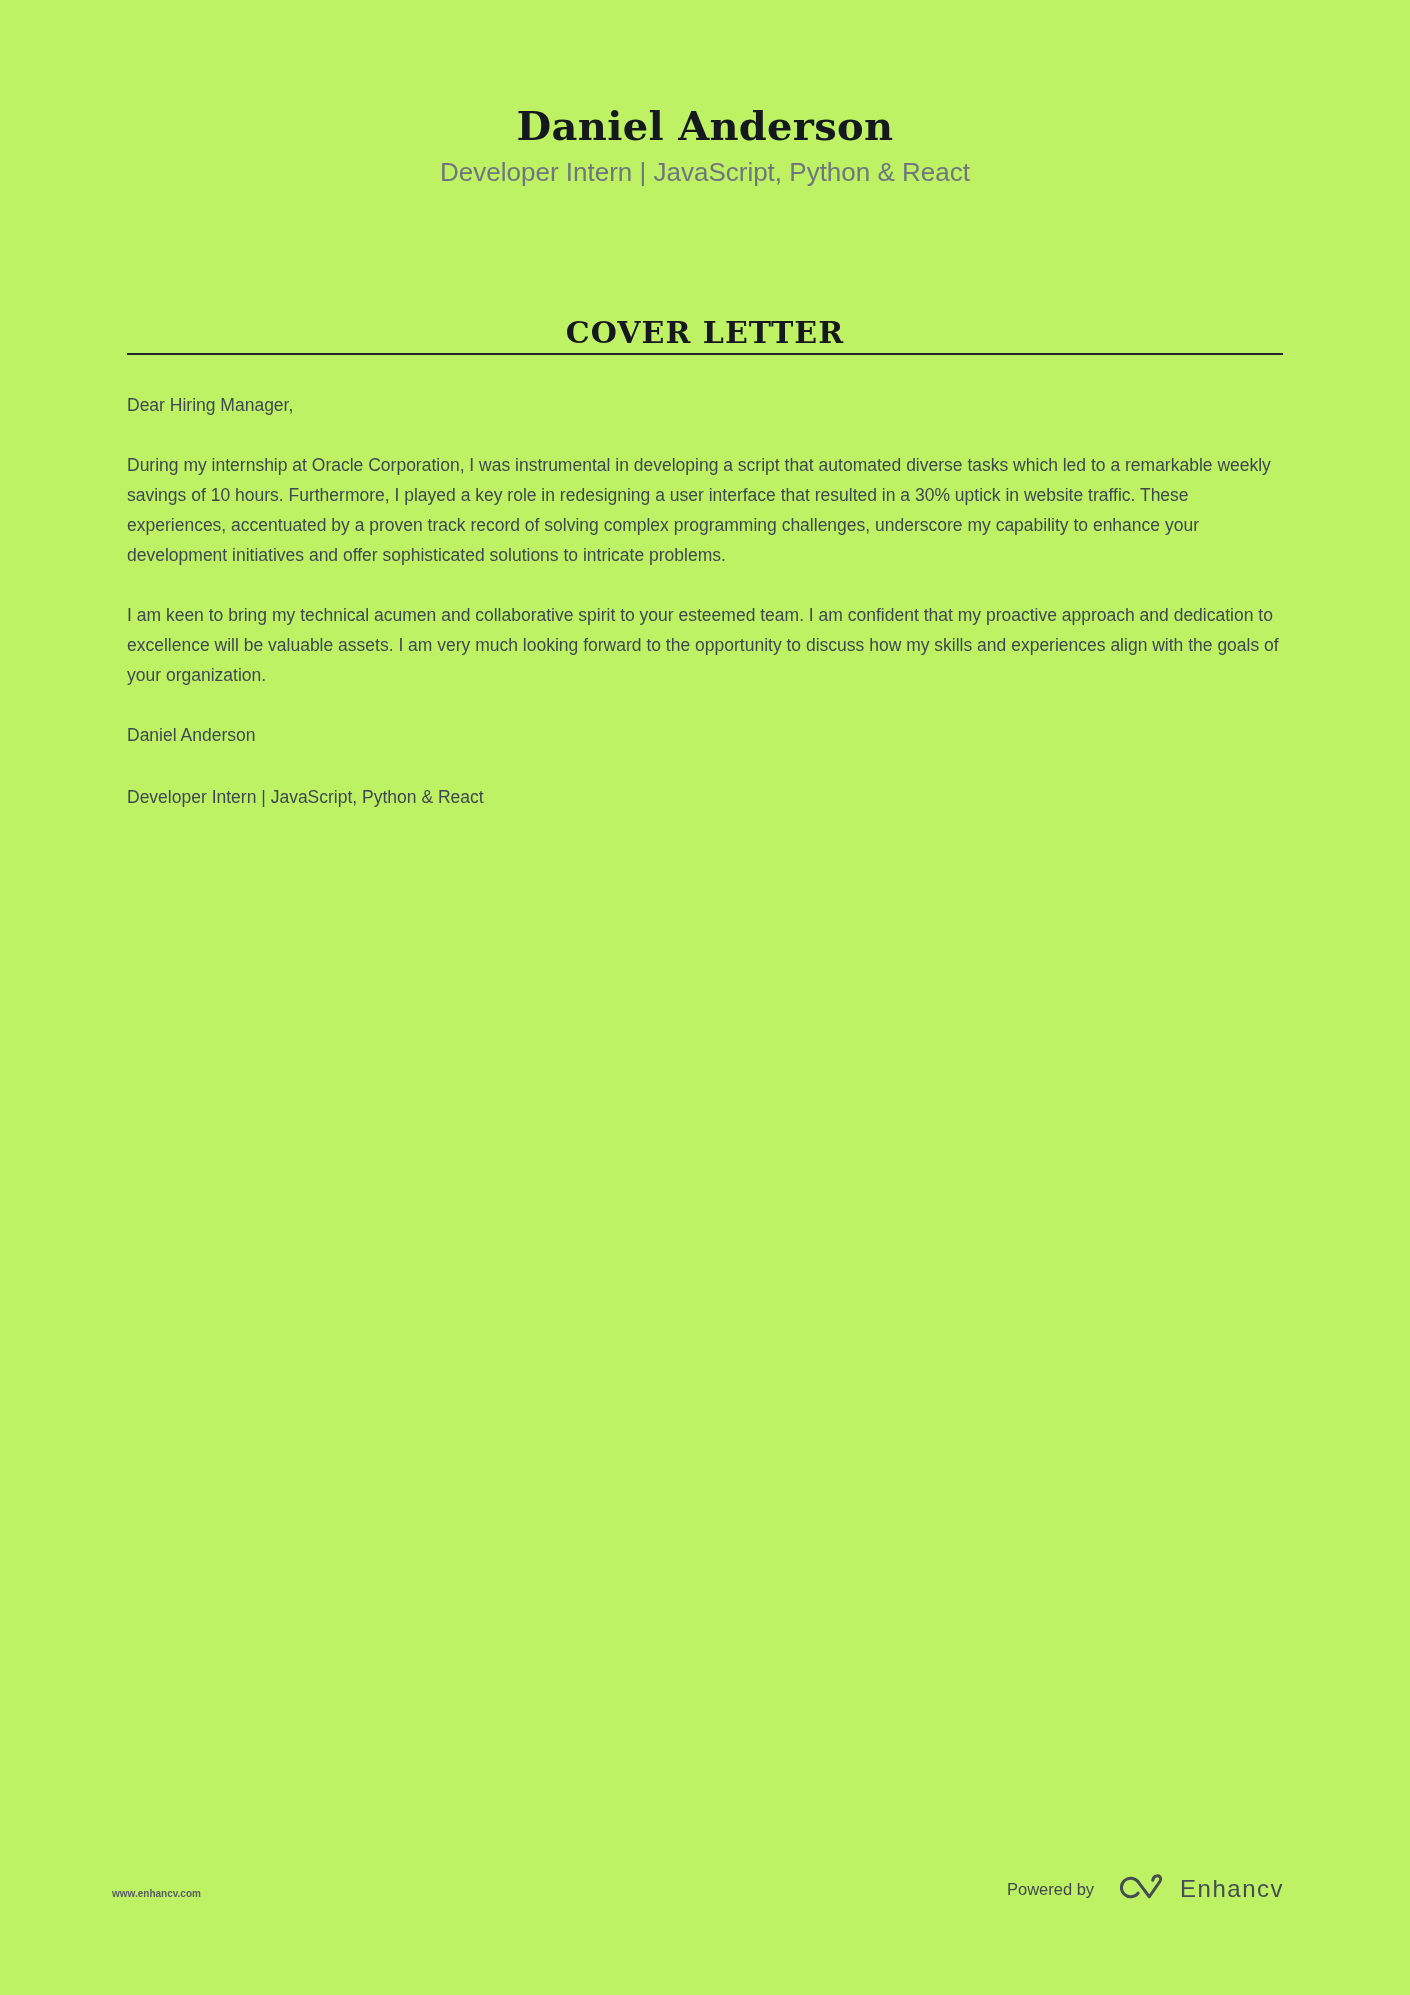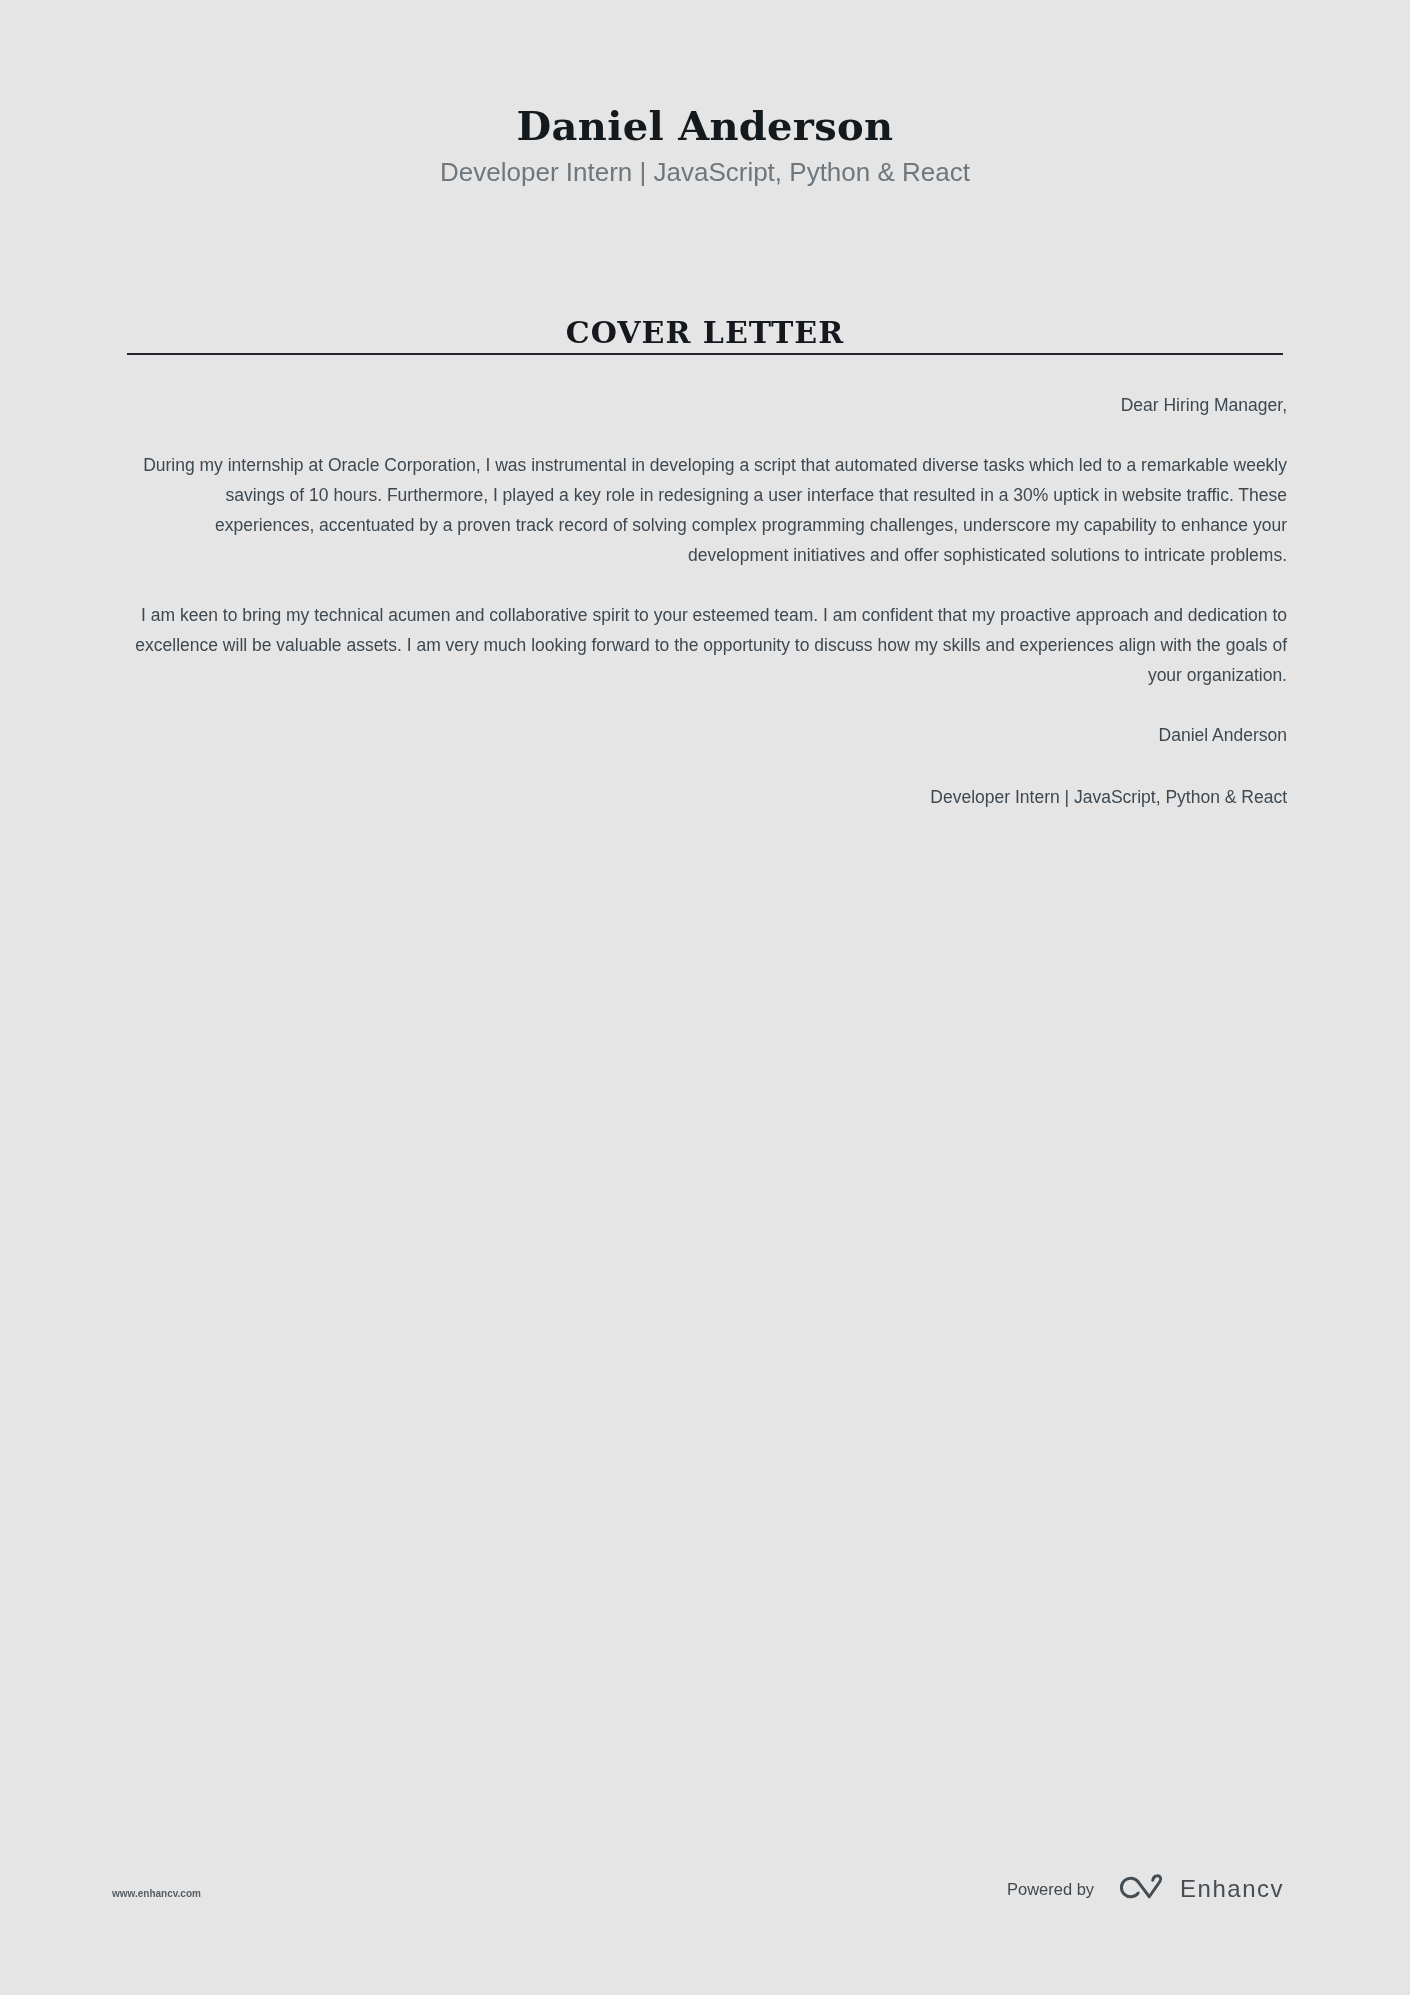--- a/index.html
+++ b/index.html
@@ -5,21 +5,21 @@
   * { margin: 0; padding: 0; box-sizing: border-box; }
   html, body { background: #ffffff; }
   body {
     width: 1410px; height: 1995px;
     font-family: "Liberation Sans", sans-serif;
     position: relative;
   }
   .page {
     position: absolute; top: 0; left: 0;
     width: 1410px; height: 1995px;
-    background: #e5e5e5;
+    background: #bef264;
   }
 
   
   .header {
     position: absolute; top: 102px; left: 0; right: 0;
     text-align: center;
   }
   .name {
     font-family: "DejaVu Serif", serif;
     font-weight: 700;
@@ -67,21 +67,20 @@
     border: none;
   }
 
   
   .letter {
     position: absolute; top: 390px; left: 127px;
     width: 1160px;
     font-size: 17.5px;
     line-height: 30px;
     color: #3e4850;
-    text-align: right;
   }
   .letter p { margin-bottom: 30px; }
   .letter .closing-block { margin-bottom: 32px; }
 
   
   .footer-left {
     position: absolute; left: 112px; top: 1884px;
     font-size: 10px;
     line-height: 20px;
     color: #575e63;

